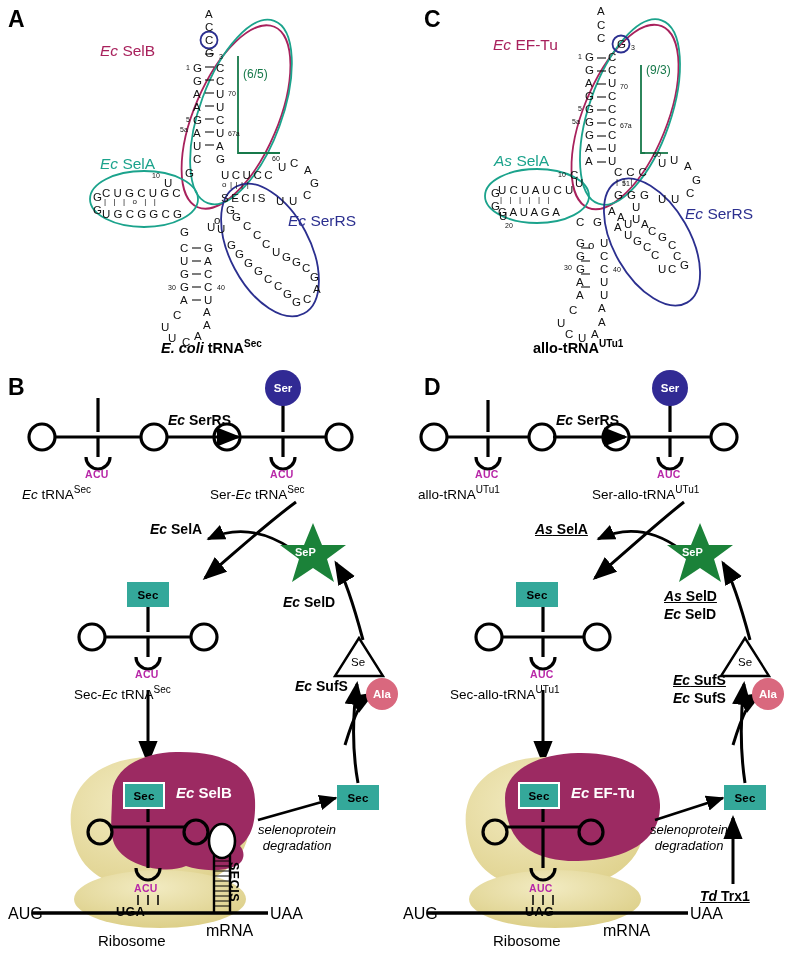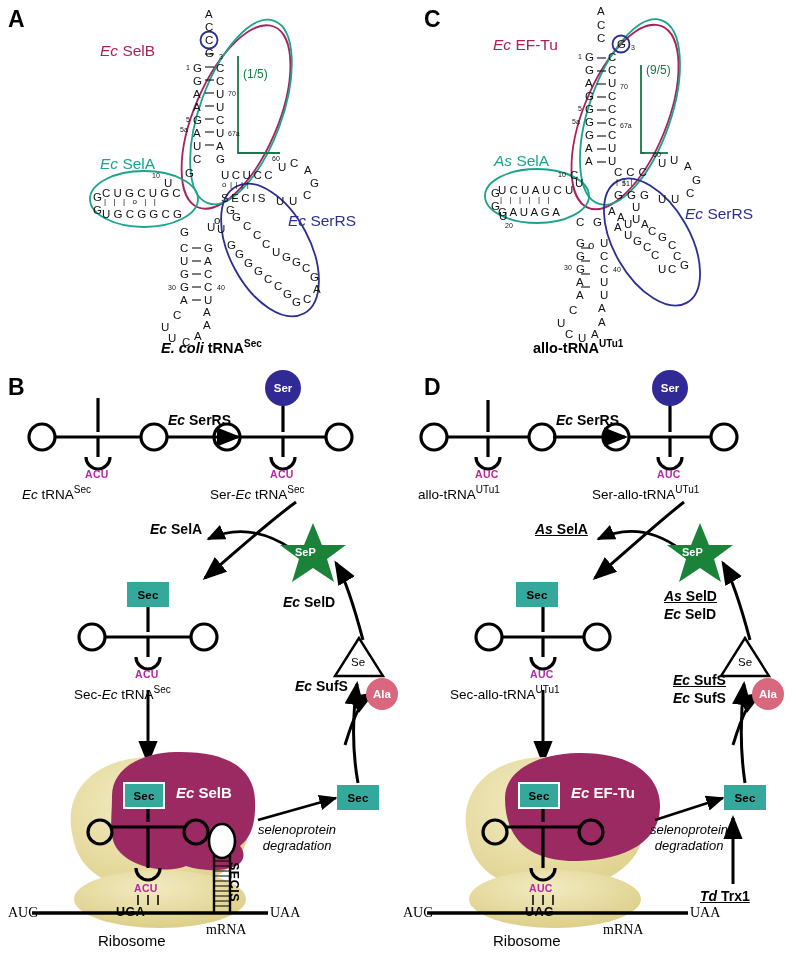--- a/index.html
+++ b/index.html
@@ -151,22 +151,22 @@
     font-style: italic;
     font-size: 13px;
     font-family: "Liberation Sans", sans-serif;
     color: #000;
     text-align: center;
     line-height: 1.2;
     white-space: pre;
   }
   .mrna-txt {
     position: absolute;
-    font-size: 14px;
-    font-family: Liberation Serif, serif;
+    font-size: 16px;
+    font-family: Liberation Sans, sans-serif;
     color: #000;
     white-space: pre;
   }
   .codon {
     position: absolute;
     font-size: 12.5px;
     font-weight: bold;
     font-family: "Liberation Sans", sans-serif;
     color: #000;
     letter-spacing: .5px;
@@ -414,21 +414,21 @@
       <line x1="655" y1="820" x2="723" y2="798" stroke="#000" stroke-width="2.6" marker-end="url(#arrowBlack)"></line>
       <polygon points="700,523 709,545 733,545 714,559 721,582 700,568 679,582 686,559 667,545 691,545" fill="#1b8239" stroke="none"></polygon>
     </g>
   </svg>
 
   <div class="panel-letter" style="left:8px;  top:6px;">A</div>
 
   <div class="enzlabel" style="left:100px; top:42px; color:#a8215c;"><i>Ec</i> SelB</div>
   <div class="enzlabel" style="left:100px; top:155px; color:#1ba38c;"><i>Ec</i> SelA</div>
   <div class="enzlabel" style="left:288px; top:212px; color:#2b2f8f;"><i>Ec</i> SerRS</div>
-  <div class="paren" style="left:243px; top:67px;">(1/5)</div>
+  <div class="paren" style="left:243px; top:67px;">(6/5)</div>
 
   <div class="nt" style="left:205px; top:9px;">A</div>
   <div class="nt" style="left:205px; top:22px;">C</div>
   <div class="nt" style="left:205px; top:35px;">C</div>
   <div class="nt" style="left:205px; top:48px;">G</div>
   <div class="num" style="left:219px; top:53px;">3</div>
 
   <div class="nt" style="left:193px; top:63px;">G</div>
   <div class="nt" style="left:193px; top:76px;">G</div>
   <div class="nt" style="left:193px; top:89px;">A</div>
@@ -537,21 +537,21 @@
   <div class="nt" style="left:203px; top:320px;">A</div>
   <div class="nt" style="left:203px; top:307px;">A</div>
 
   <div class="struct-title" style="left:125px; top:338px;margin-left:36px;"><i>E. coli</i> tRNA<sup>Sec</sup></div>
 
   <div class="panel-letter" style="left:424px; top:6px;">C</div>
 
   <div class="enzlabel" style="left:493px; top:36px; color:#a8215c;"><i>Ec</i> EF-Tu</div>
   <div class="enzlabel" style="left:494px; top:152px; color:#1ba38c;"><i>As</i> SelA</div>
   <div class="enzlabel" style="left:685px; top:205px; color:#2b2f8f;"><i>Ec</i> SerRS</div>
-  <div class="paren" style="left:646px; top:63px;">(9/5)</div>
+  <div class="paren" style="left:646px; top:63px;">(9/3)</div>
 
   <div class="nt" style="left:597px; top:6px;">A</div>
   <div class="nt" style="left:597px; top:20px;">C</div>
   <div class="nt" style="left:597px; top:33px;">C</div>
   <div class="nt" style="left:617px; top:39px;">G</div>
   <div class="num" style="left:631px; top:44px;">3</div>
 
   <div class="nt" style="left:585px; top:52px;">G</div>
   <div class="nt" style="left:585px; top:65px;">G</div>
   <div class="nt" style="left:585px; top:78px;">A</div>

